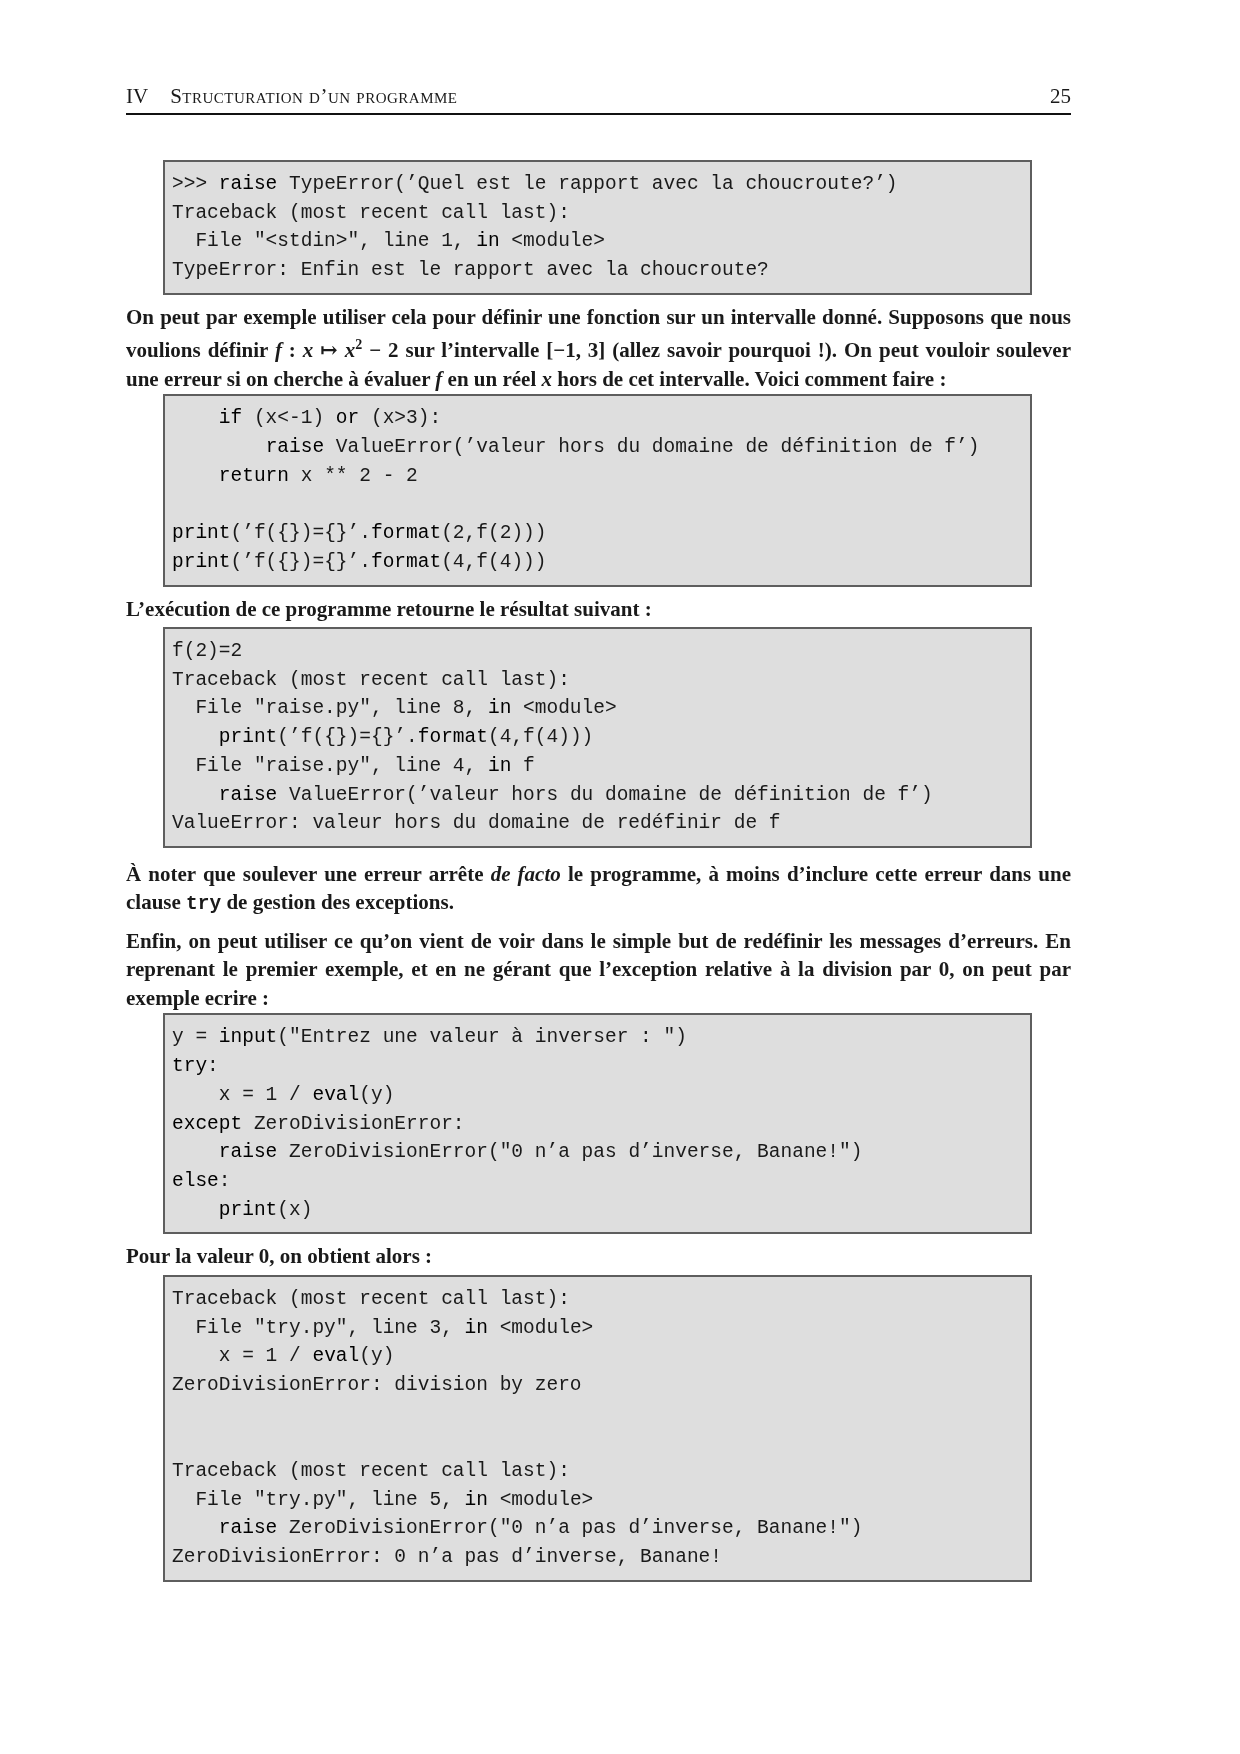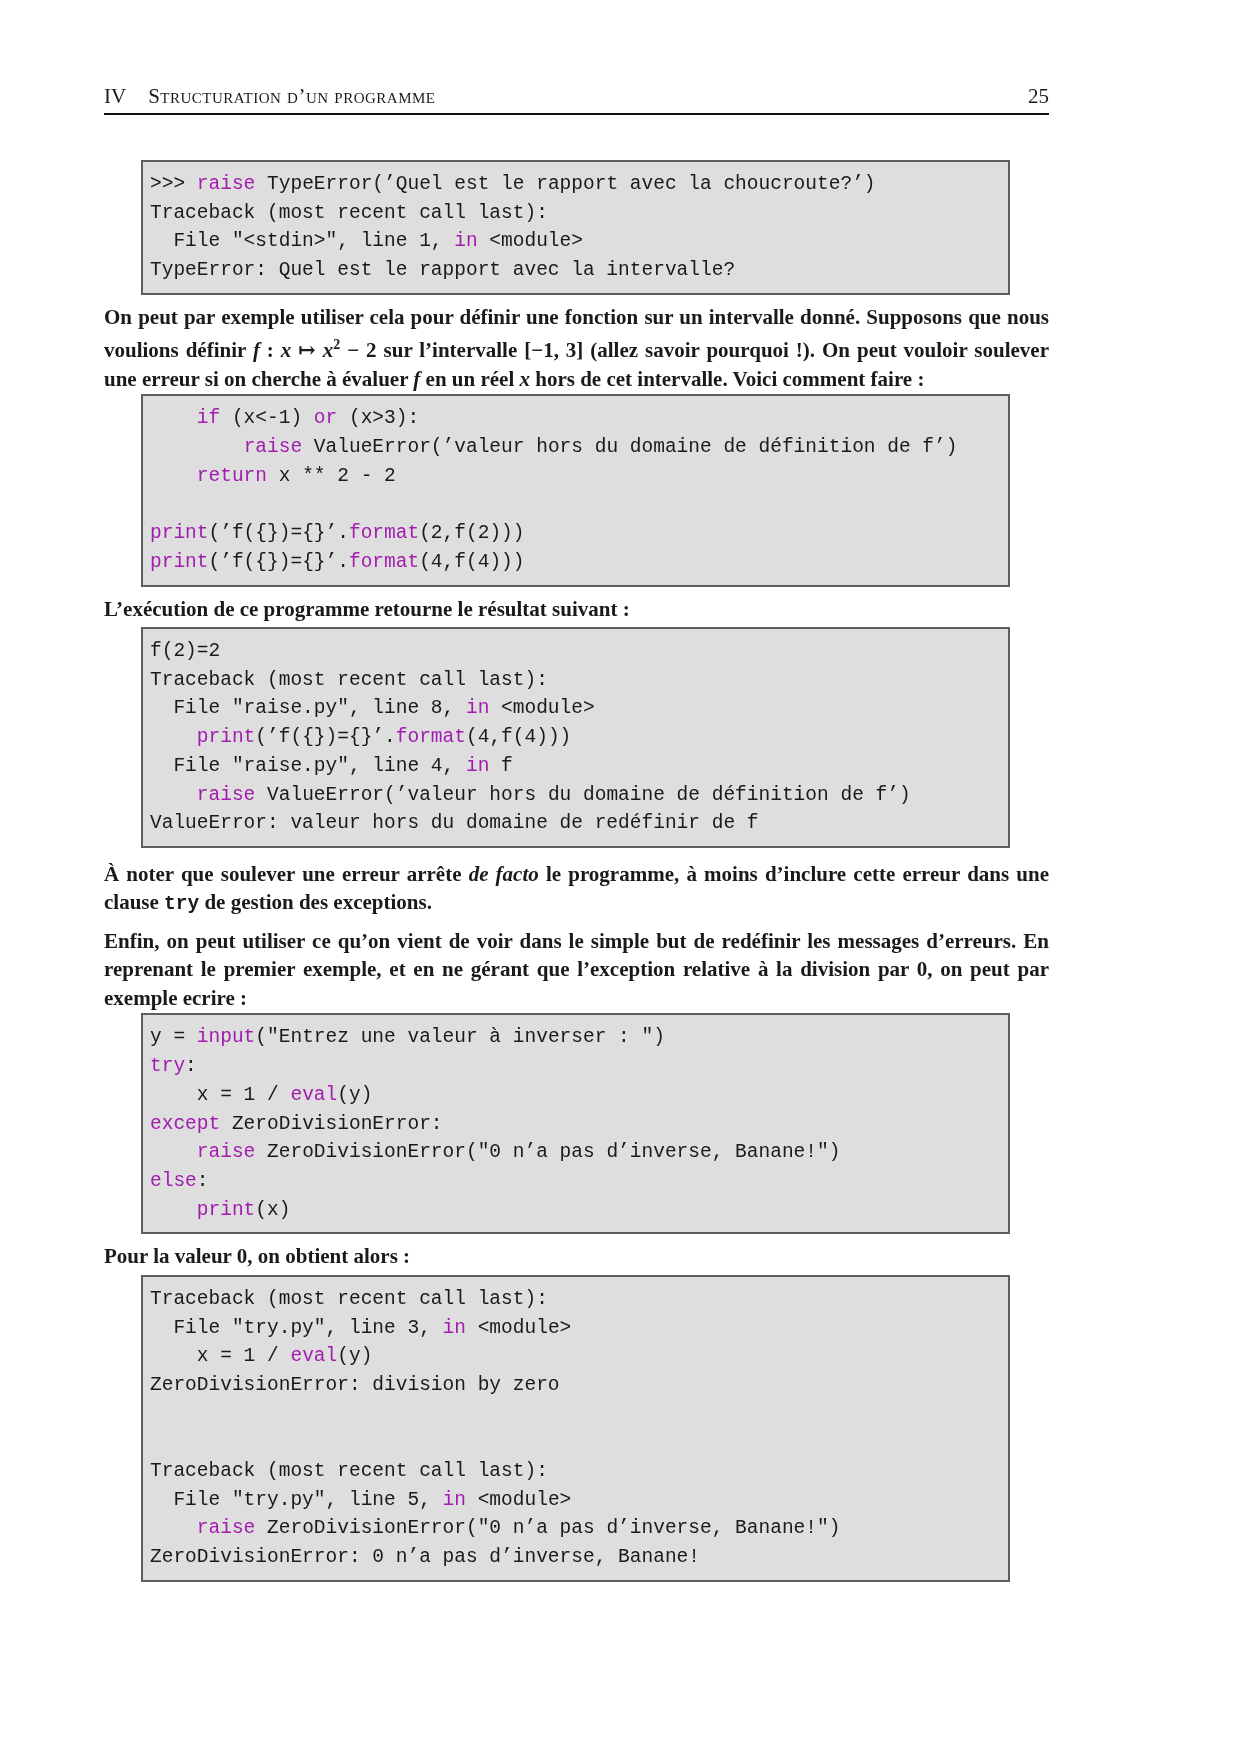--- a/index.html
+++ b/index.html
@@ -5,21 +5,21 @@
   html, body { margin: 0; padding: 0; background: #ffffff; }
   body {
     width: 1240px;
     height: 1754px;
     position: relative;
     font-family: "Liberation Serif", "DejaVu Serif", serif;
     color: #1a1a1a;
   }
   .page {
     position: absolute;
-    left: 104px;
+    left: 126px;
     top: 84px;
     width: 945px;
   }
   .running-header {
     display: flex;
     justify-content: space-between;
     align-items: baseline;
     font-size: 21px;
     padding-bottom: 4px;
     border-bottom: 2px solid #111;
@@ -32,21 +32,21 @@
     background: #dedede;
     border: 2px solid #5e5e5e;
     padding: 8px 0 8px 7px;
     box-sizing: content-box;
     font-family: "Liberation Mono", "DejaVu Sans Mono", monospace;
     font-size: 19.5px;
     line-height: 28.7px;
     color: #1a1a1a;
   }
   .code-line { white-space: pre; min-height: 28.7px; }
-  .kw { color: #a21caf; }
+  .kw { color: #000000; }
   p.body {
     margin: 0;
     font-size: 21px;
     line-height: 28.5px;
     text-align: justify;
     font-weight: bold;
   }
   .tt { font-family: "Liberation Mono", "DejaVu Sans Mono", monospace; font-size: 19.5px; }
   .math { font-style: italic; }
 </style>
@@ -61,21 +61,21 @@
       <span class="smallcaps">Structuration d’un programme</span>
     </div>
     <span>25</span>
   </div>
 
   <div style="height:45px"></div>
   <div class="code-box">
       <div class="code-line"><span>&gt;&gt;&gt; </span><span class="kw">raise</span><span> TypeError(’Quel est le rapport avec la choucroute?’)</span></div>
       <div class="code-line"><span>Traceback (most recent call last):</span></div>
       <div class="code-line"><span>  File "&lt;stdin&gt;", line 1, </span><span class="kw">in</span><span> &lt;module&gt;</span></div>
-      <div class="code-line"><span>TypeError: Quel est le rapport avec la intervalle?</span></div>
+      <div class="code-line"><span>TypeError: Enfin est le rapport avec la choucroute?</span></div>
     </div>
 
   <div style="height:8px"></div>
   <p class="body"><span>On peut par exemple utiliser cela pour définir une fonction sur un intervalle donné. Supposons que nous voulions définir </span><span class="math">f</span><span> : </span><span class="math">x</span><span> ↦ </span><span class="math">x</span><sup style="font-size: 14px;">2</sup><span> − 2 sur l’intervalle [−1, 3] (allez savoir pourquoi !). On peut vouloir soulever une erreur si on cherche à évaluer </span><span class="math">f</span><span> en un réel </span><span class="math">x</span><span> hors de cet intervalle. Voici comment faire :</span></p>
 
   <div style="height:1px"></div>
   <div class="code-box">
       <div class="code-line"><span>    </span><span class="kw">if</span><span> (x&lt;-1) </span><span class="kw">or</span><span> (x&gt;3):</span></div>
       <div class="code-line"><span>        </span><span class="kw">raise</span><span> ValueError(’valeur hors du domaine de définition de f’)</span></div>
       <div class="code-line"><span>    </span><span class="kw">return</span><span> x ** 2 - 2</span></div>

